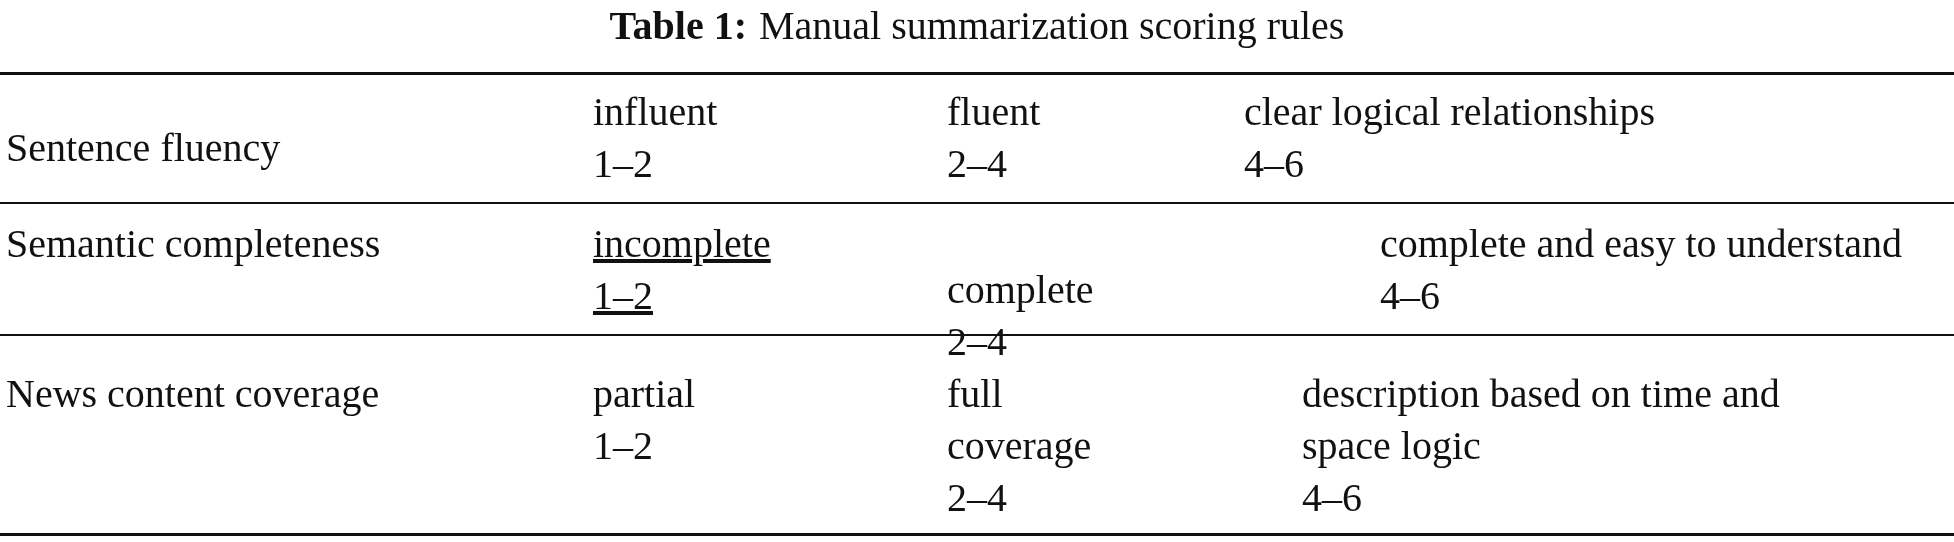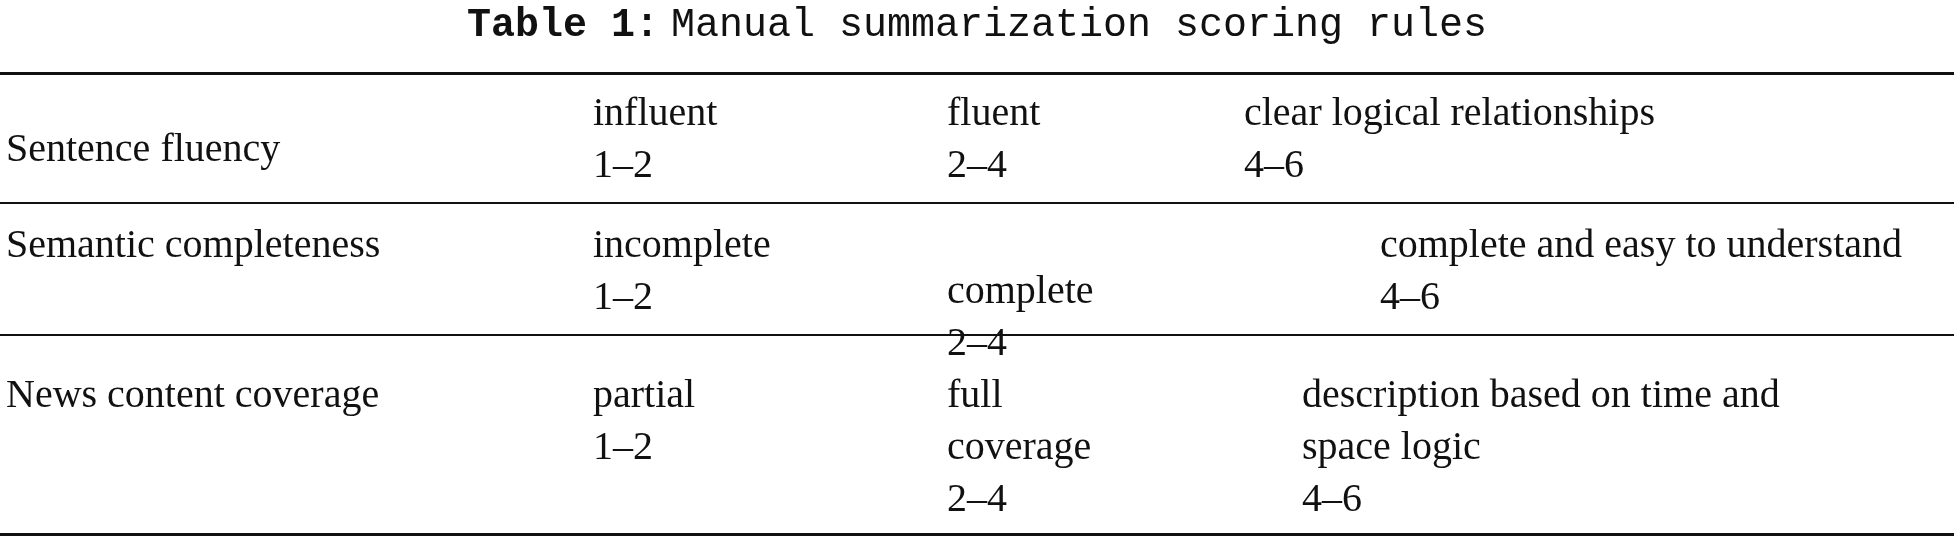--- a/index.html
+++ b/index.html
@@ -1,19 +1,19 @@
 <!DOCTYPE html>
 <html><head>
 <meta charset="utf-8">
 <style>
   html, body { margin:0; padding:0; background:#ffffff; }
   body { width:1954px; height:542px; position:relative; overflow:hidden;
          font-family:"Liberation Serif","DejaVu Serif",serif; color:#111; }
   .caption { position:absolute; top:2px; left:0; width:1954px; text-align:center;
-             font-size:40px; line-height:48px;font-family:Liberation Mono, monospace; }
+             font-size:40px; line-height:48px; }
   .caption .lbl { font-weight:bold; margin-right:12px; }
   .rule { position:absolute; left:0; width:1954px; background:#111; }
   .rule.thick { height:3px; }
   .rule.thin { height:2px; }
   .cell { position:absolute; font-size:40px; line-height:52px; white-space:nowrap; }
   .cell div { height:52px; }
 </style>
 </head>
 <body>
 
@@ -40,21 +40,21 @@
     <div>4–6</div>
   </div>
 </div>
 
 <div class="rule thin" style="top:202px;"></div>
 
 <div>
   <div class="cell" style="left:6px; top:218px;">
     <div>Semantic completeness</div>
   </div>
-  <div class="cell" style="left:593px; top:218px;">
+  <div class="cell" style="left:593px; top:218px;text-decoration:underline;">
     <div>incomplete</div>
     <div>1–2</div>
   </div>
   <div class="cell" style="left:947px; top:218px;margin-top:46px;">
     <div>complete</div>
     <div>2–4</div>
   </div>
   <div class="cell" style="left:1380px; top:218px;">
     <div>complete and easy to understand</div>
     <div>4–6</div>

